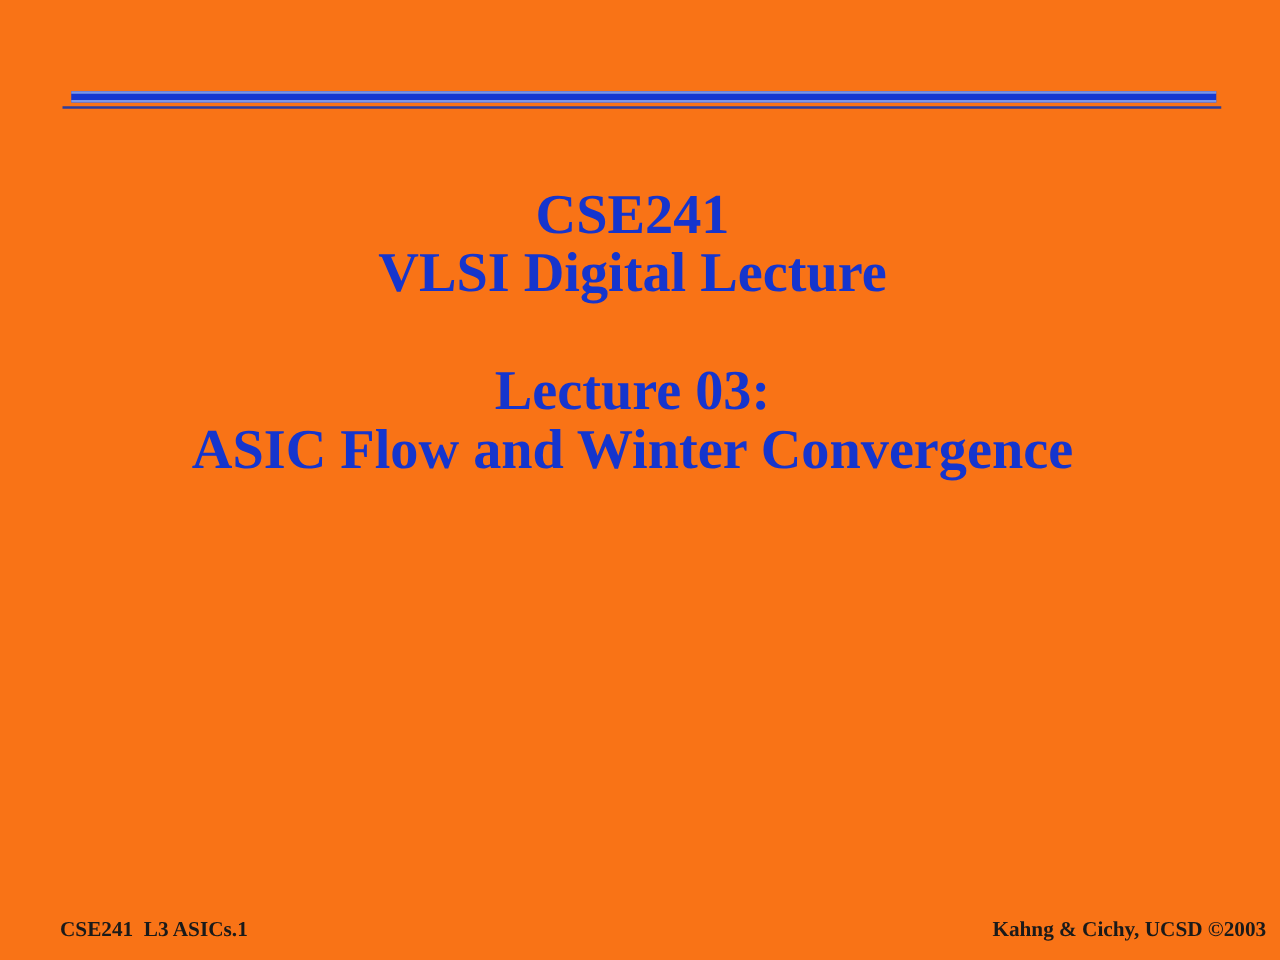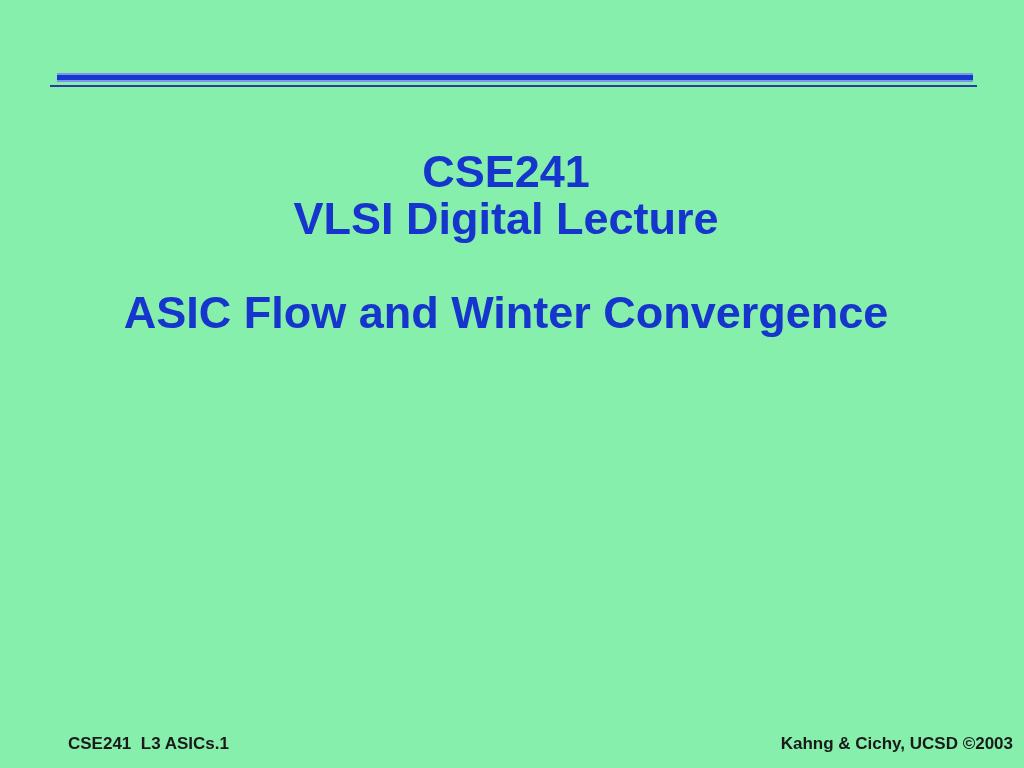--- a/index.html
+++ b/index.html
@@ -4,23 +4,23 @@
 <style>
   html, body {
     margin: 0;
     padding: 0;
     background: #ffffff;
   }
   .slide {
     position: relative;
     width: 1024px;
     height: 768px;
-    background: #86efac;
+    background: #f97316;
     overflow: hidden;
-    font-family: Liberation Sans, sans-serif;
+    font-family: Liberation Serif, serif;
   }
   .rule-thick {
     position: absolute;
     left: 57px;
     top: 73px;
     width: 916px;
     height: 9px;
     background: var(--rule_thick_core, #1638d0);
     border-top: 2px solid var(--rule_light_edge, #7b96e8);
     border-bottom: 2px solid var(--rule_light_edge, #7b96e8);
@@ -54,41 +54,41 @@
     left: 48px;
     right: 11px;
     top: 734px;
     display: flex;
     justify-content: space-between;
     align-items: baseline;
     color: var(--footer_text, #1a1a1a);
     font-size: 17px;
     line-height: 20px;
     font-weight: bold;
-    margin-left: 20px;
   }
   .footer-left {
     white-space: pre;
   }
   .footer-right {
     white-space: pre;
   }
 </style>
 </head>
 <body>
 
 <div class="slide">
 
   <div class="rule-thick"></div>
   <div class="rule-thin"></div>
 
   <div class="title-block">
     <div>CSE241</div>
     <div>VLSI Digital Lecture</div>
     <div class="title-spacer"></div>
+    <div>Lecture 03:</div>
     <div>ASIC Flow and Winter Convergence</div>
   </div>
 
   <div class="footer">
     <span class="footer-left">CSE241  L3 ASICs.1</span>
     <span class="footer-right">Kahng &amp; Cichy, UCSD ©2003</span>
   </div>
 
 </div>
 

